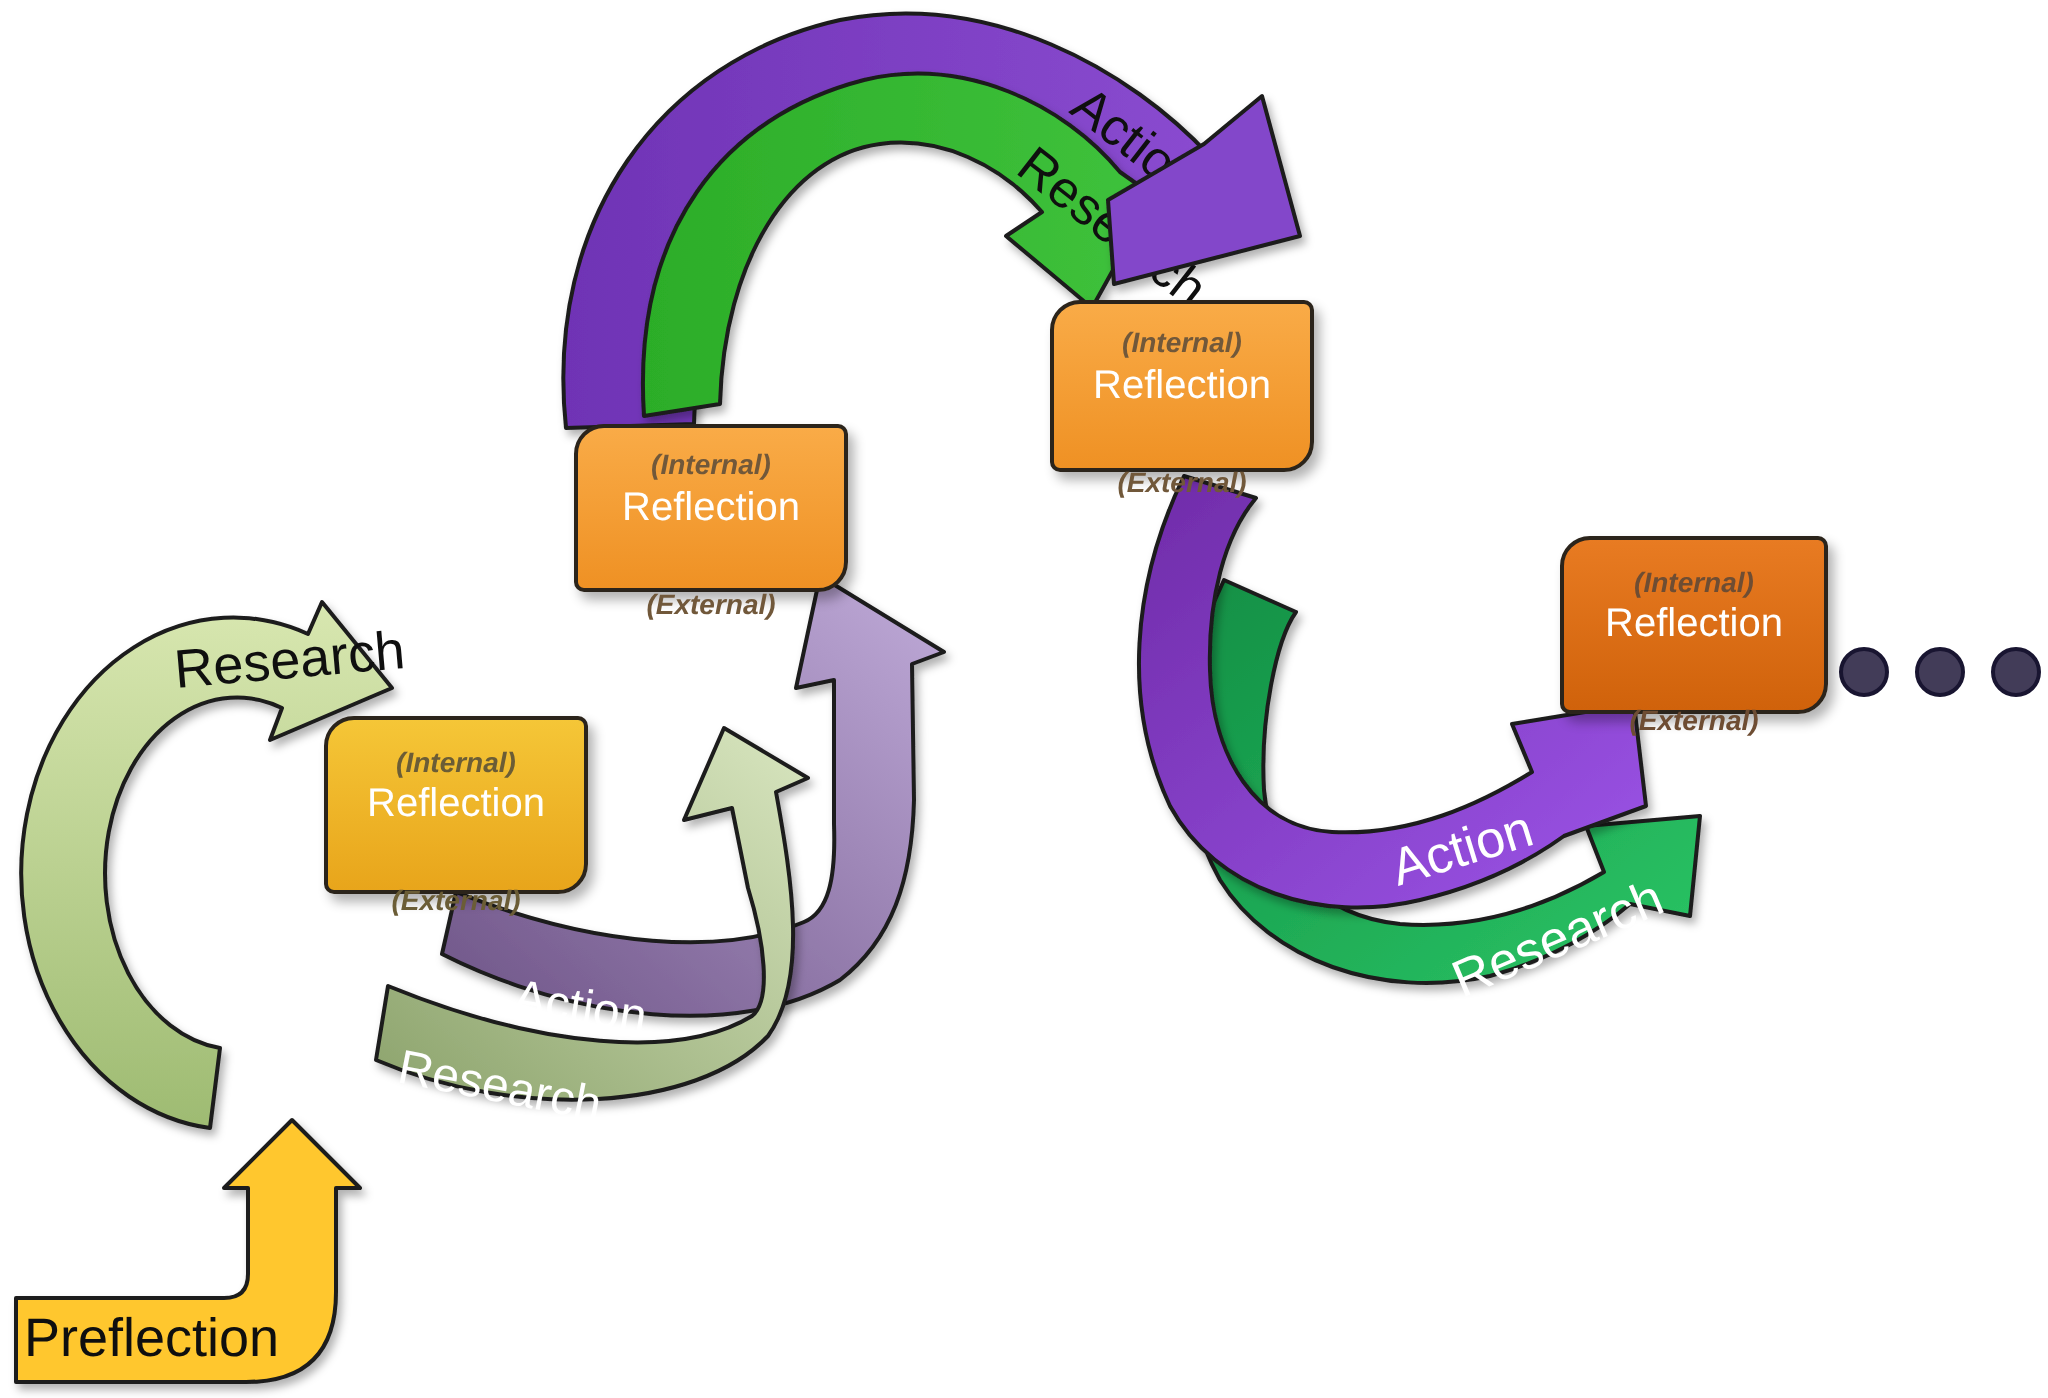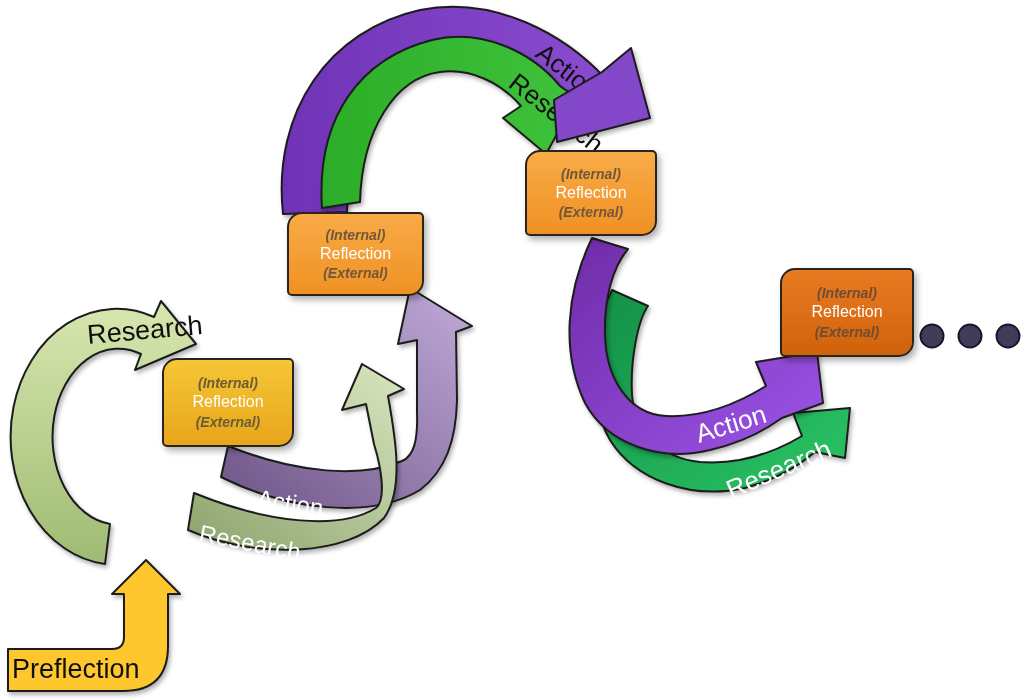--- a/index.html
+++ b/index.html
@@ -8,22 +8,22 @@
     overflow:hidden;font-family:"Liberation Sans",sans-serif;
   }
   .stage svg{position:absolute;left:0;top:0;}
   svg text{font-family:"Liberation Sans",sans-serif;}
   .box{
     position:absolute;display:flex;flex-direction:column;align-items:center;justify-content:center;
     border:2px solid #2b241b;border-radius:15px 5px 15px 5px;
     box-shadow:3px 4px 6px rgba(0,0,0,0.30);
     text-align:center;line-height:1.15;
   }
-  .box .sub{font-style:italic;font-weight:700;font-size:14px;}
-  .box .title{font-size:16px;color:#ffffff;margin:2px 0;}
+  .box .sub{font-style:italic;font-weight:700;font-size:14px;margin-top:26px;}
+  .box .title{font-size:20px;color:#ffffff;margin:2px 0;}
   .box1{left:162px;top:358px;width:128px;height:85px;background:linear-gradient(180deg,#F5C637,#E8A51B);}
   .box1 .sub{color:#6b5d36;}
   .box2{left:287px;top:212px;width:133px;height:80px;background:linear-gradient(180deg,#F9AB47,#EF9124);}
   .box2 .sub{color:#71583a;}
   .box3{left:525px;top:150px;width:128px;height:82px;background:linear-gradient(180deg,#F9AB47,#EF9124);}
   .box3 .sub{color:#71583a;}
   .box4{left:780px;top:268px;width:130px;height:85px;background:linear-gradient(180deg,#E87B22,#D0620B);}
   .box4 .sub{color:#6e4d33;}
 </style>
 </head>

